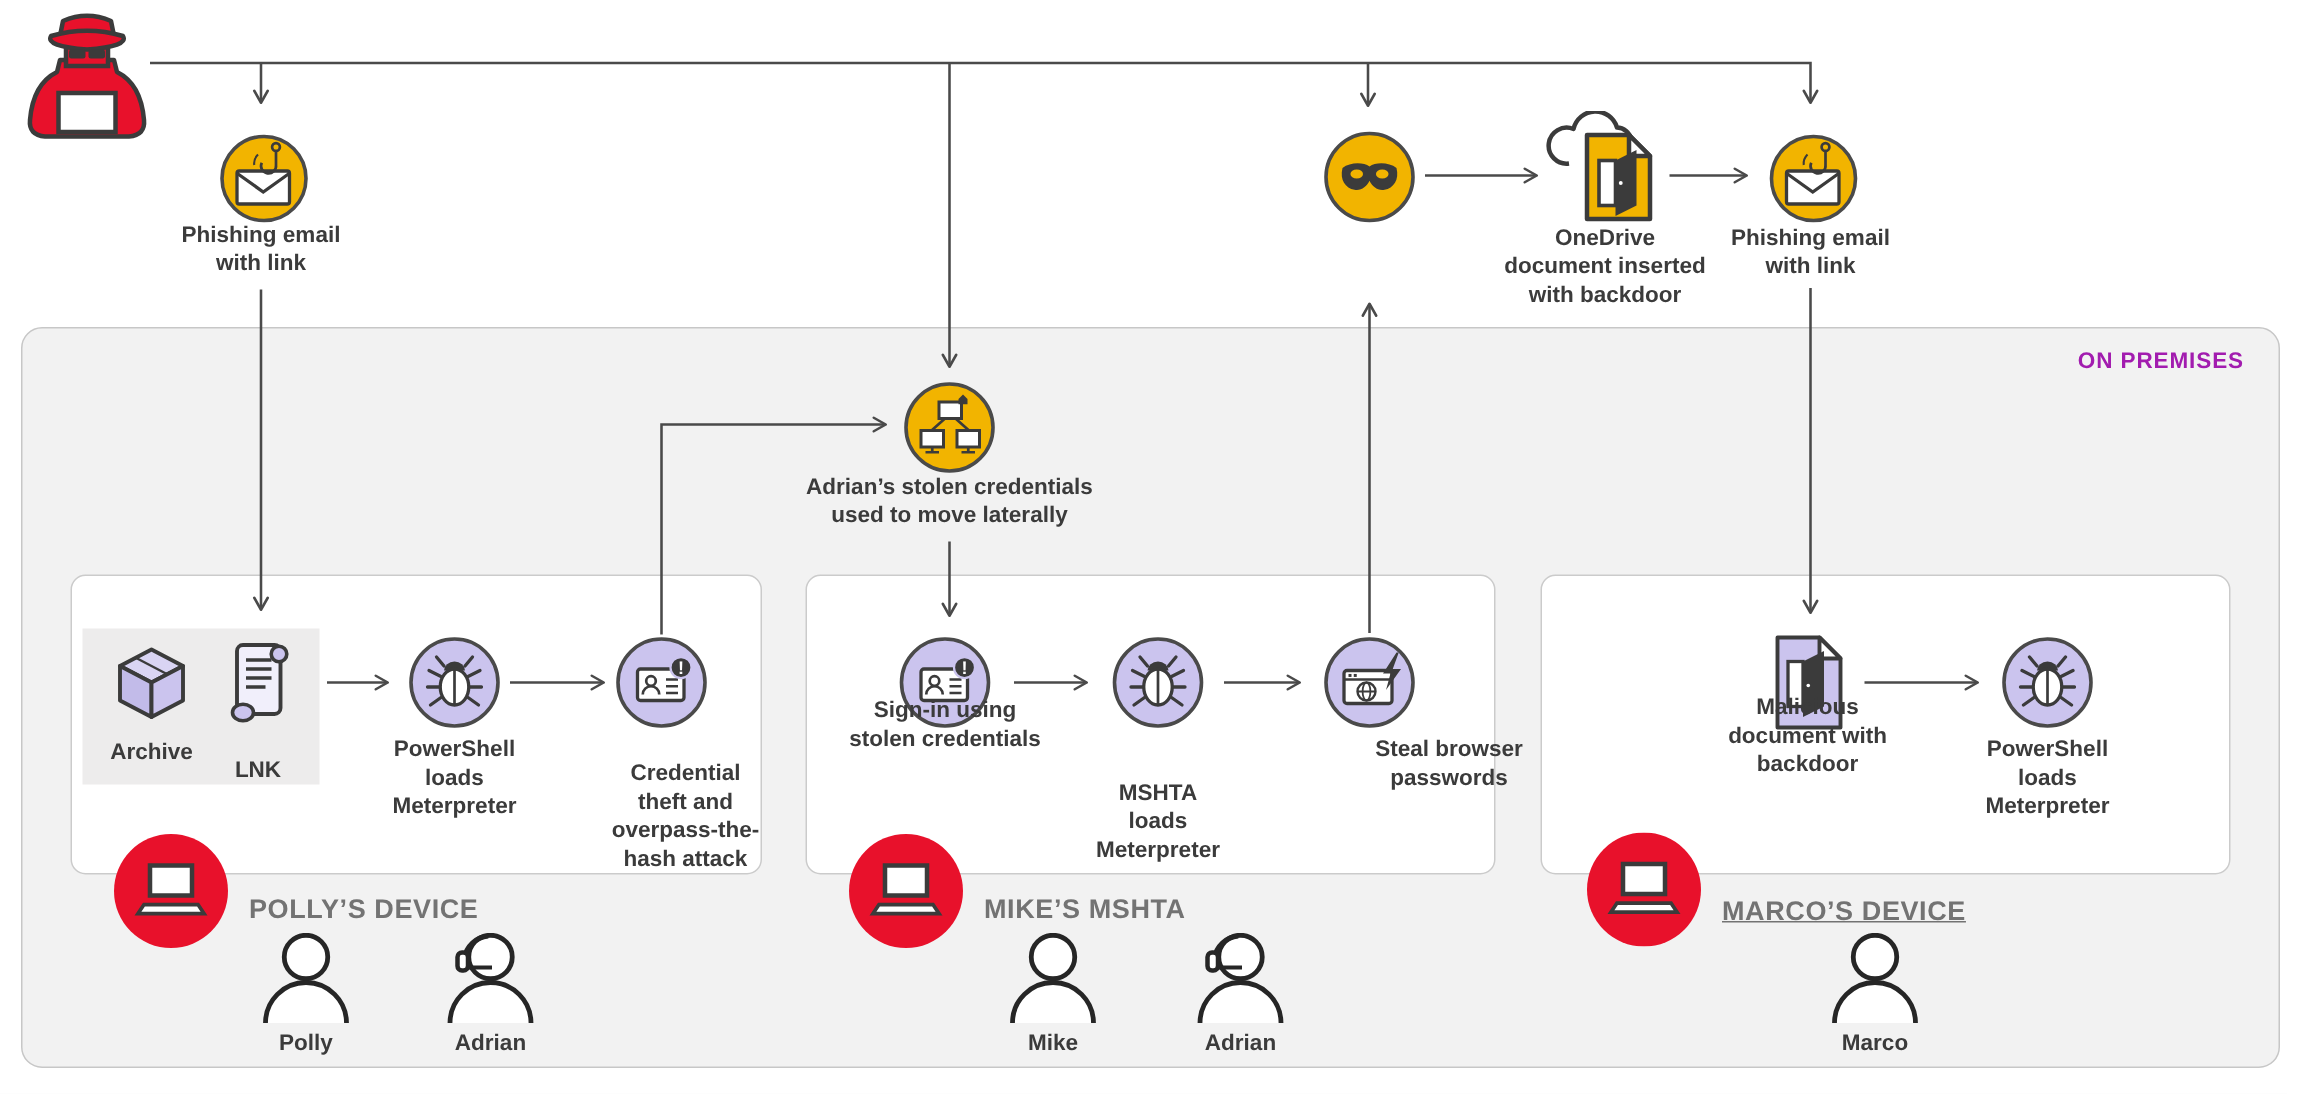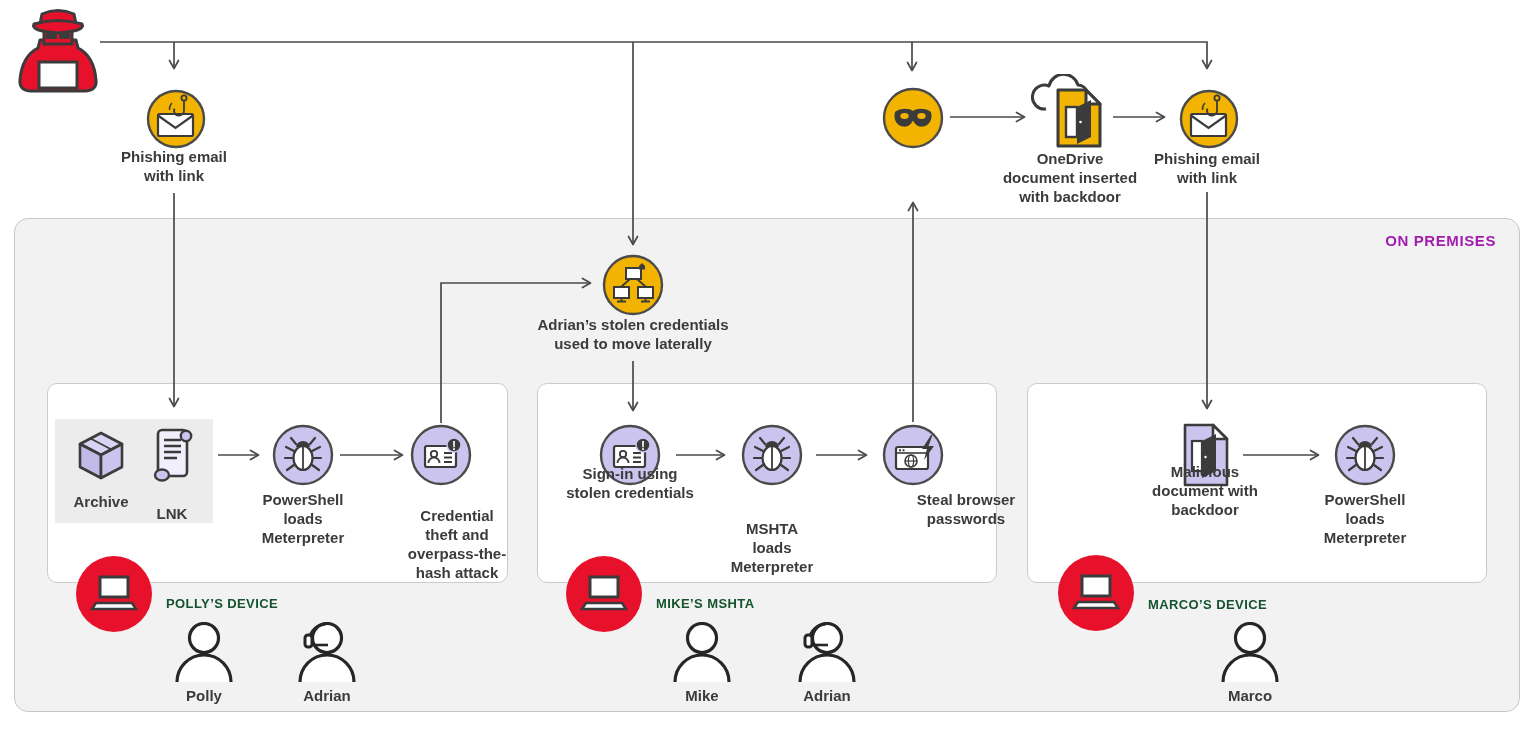--- a/index.html
+++ b/index.html
@@ -7,21 +7,21 @@
     position:relative;width:1536px;height:729px;background:#fff;overflow:hidden;
     font-family:"Liberation Sans","DejaVu Sans",sans-serif;color:#3B3B3B;
   }
   .abs{position:absolute;}
   .lbl{
     position:absolute;transform:translateX(-50%);
     white-space:pre-line;text-align:center;
     font-size:15px;line-height:19px;font-weight:600;color:#3B3B3B;
   }
   .device-title{
-    position:absolute;font-size:13px;font-weight:600;letter-spacing:.4px;color:#14532d;white-space:nowrap;
+    position:absolute;font-size:18px;font-weight:600;letter-spacing:.4px;color:#737373;white-space:nowrap;
   }
   .onprem{
     position:absolute;left:14px;top:218px;width:1506px;height:494px;
     background:#F2F2F2;border:1.5px solid #C7C7C7;border-radius:14px;box-sizing:border-box;
   }
   .onprem-label{
     position:absolute;right:40px;top:232px;font-size:15px;font-weight:600;letter-spacing:.6px;color:#a21caf;
   }
   .devbox{
     position:absolute;top:383px;height:200px;background:#fff;
@@ -285,21 +285,21 @@
   </div>
   <div class="device-title" style="left:656px;top:596px;">MIKE’S MSHTA</div>
 
   <div class="abs" style="left:1058px;top:555px;">
     <svg width="76" height="76" viewBox="0 0 76 76">
       <circle cx="38" cy="38" r="38" fill="#E8112B"></circle>
       <rect x="24" y="21" width="28" height="20" fill="#fff" stroke="#3B3B3B" stroke-width="3"></rect>
       <path d="M20,47 H56 L60,53 H16 Z" fill="#fff" stroke="#3B3B3B" stroke-width="2.5"></path>
     </svg>
   </div>
-  <div class="device-title" style="left:1148px;top:597px;">MARCO’S DEVICE</div>
+  <div class="device-title" style="left:1148px;top:597px;text-decoration:underline;">MARCO’S DEVICE</div>
 
   <div class="abs" style="left:172px;top:622px;">
     <svg width="64" height="62" viewBox="0 0 64 62">
       <circle cx="32" cy="16" r="14.5" fill="#fff" stroke="#262626" stroke-width="3.2"></circle>
       <path d="M5,60 a27,27 0 0 1 54,0" fill="#fff" stroke="#262626" stroke-width="3.2"></path>
     </svg>
   </div>
   <div class="lbl" style="left:204px;top:686px;">Polly</div>
 
   <div class="abs" style="left:295px;top:622px;">

